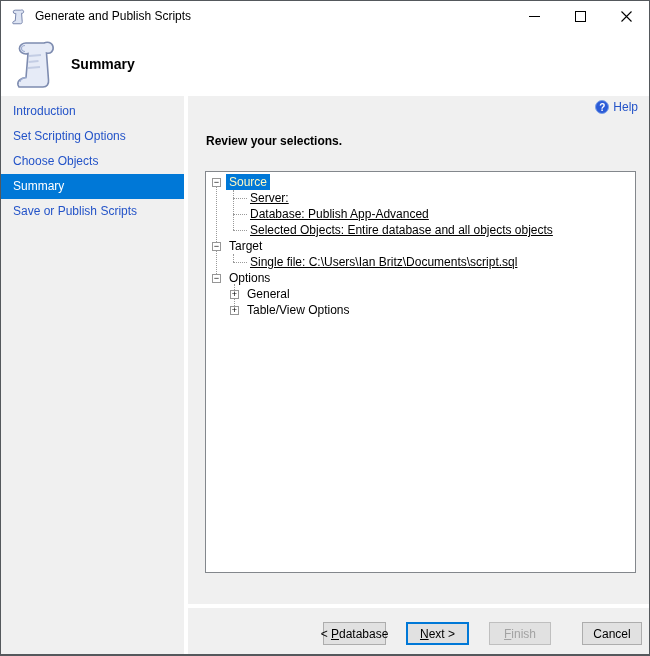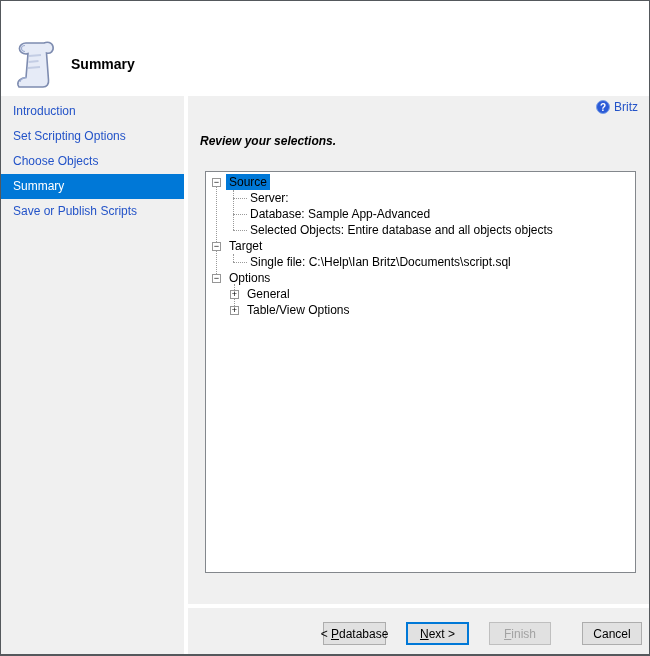--- a/index.html
+++ b/index.html
@@ -23,33 +23,33 @@
   
   .sidebar{position:absolute;left:0;top:95px;width:218px;bottom:0;background:#f0f0f0;padding-top:3px;box-sizing:border-box;}
   .side-item{height:25px;line-height:25px;padding-left:12px;font-size:12px;color:#2353c8;white-space:nowrap;}
   .side-item.active{background:#0078d7;color:#fff;}
   .gap-strip{position:absolute;left:183px;top:95px;width:4px;bottom:0;background:#fff;}
   
   .main{position:absolute;left:187px;top:95px;right:0;bottom:0;background:#f0f0f0;}
   .help-link{position:absolute;top:4px;right:11px;display:flex;align-items:center;gap:4px;font-size:12px;color:#2353c8;}
   .help-ic{width:14px;height:14px;border-radius:50%;background:#2b5bd7;border:1px solid #7aa0e8;color:#fff;
            font-size:10px;font-weight:bold;display:flex;align-items:center;justify-content:center;box-sizing:border-box;}
-  .review{position:absolute;left:12px;top:38px;font-size:12px;font-weight:bold;font-style:italic;}
+  .review{position:absolute;left:18px;top:38px;font-size:12px;font-weight:bold;}
   
   .treebox{position:absolute;left:17px;top:75px;width:431px;height:402px;background:#fff;border:1px solid #83878c;box-sizing:border-box;overflow:hidden;}
   .tree{position:relative;width:100%;height:100%;padding-top:2px;box-sizing:border-box;font-size:12px;}
   .trow{height:16px;display:flex;align-items:center;position:relative;}
   .expbox{width:9px;height:9px;box-sizing:border-box;border:1px solid #969696;background:#fff;
           display:flex;align-items:center;justify-content:center;font-size:9px;line-height:7px;
           color:#000;margin-right:5px;z-index:2;flex:0 0 auto;}
   .trow.l0 .expbox{margin-left:6px;}
   .trow.l1e .expbox{margin-left:24px;}
-  .trow.l1 .tlabel{margin-left:41px;}
+  .trow.l1 .tlabel{margin-left:41px;text-decoration:underline;}
   .tlabel{padding:1px 3px;white-space:nowrap;z-index:2;}
-  .tlabel.selected{background:#0078d7;color:#000000;}
+  .tlabel.selected{background:#0078d7;color:#fef9c3;}
   .guide-v{position:absolute;width:0;border-left:1px dotted #9a9a9a;z-index:1;}
   .guide-h{position:absolute;height:0;border-top:1px dotted #9a9a9a;z-index:1;}
   .gv-root{left:10px;top:15px;height:91px;}
   .gv-src{left:27px;top:18px;height:40px;}
   .gv-tgt{left:27px;top:82px;height:8px;}
   .gv-opt{left:28px;top:112px;height:26px;}
   .gh{left:27px;width:14px;}
   .gh-1{top:26px;} .gh-2{top:42px;} .gh-3{top:58px;} .gh-5{top:90px;}
   
   .footer{position:absolute;left:0;right:0;bottom:0;height:50px;background:#f0f0f0;
@@ -61,20 +61,39 @@
   .btn-prev{left:135px;width:63px;}
   .btn-next{left:218px;width:63px;border:2px solid #0078d7;}
   .btn-finish{left:301px;width:62px;color:#a3a3a3;border-color:#bfbfbf;}
   .btn-cancel{left:382px;width:60px;margin-left:12px;}
 </style>
 </head>
 <body>
 
 <div class="window">
 
+  <div class="titlebar">
+    <svg class="app-ic" viewBox="0 0 47 55">
+      <path d="M13,7 a6,5 0 1 0 0,11 l2,-0.5 -2,24 c-5,0.5 -9,3 -8,7.5 l1,2 24,0 c4,0 6,-3 5.5,-7 l-2,-27 c4,1 7.5,-2 6.5,-6.5 c-1,-4.5 -6,-5 -9,-3.5 z" fill="#dde4f3" stroke="#6f7da6" stroke-width="3"></path>
+    </svg>
+    <span class="ttl">Generate and Publish Scripts</span>
+    <div class="caption-btns">
+      <div class="cap">
+          <div class="glyph-min"></div>
+        </div>
+      <div class="cap">
+          <div class="glyph-max"></div>
+        </div>
+      <div class="cap">
+        <svg width="11" height="11" viewBox="0 0 11 11">
+          <path d="M0.5,0.5 L10.5,10.5 M10.5,0.5 L0.5,10.5" stroke="#000" stroke-width="1.1"></path>
+        </svg>
+      </div>
+    </div>
+  </div>
 
   <div class="header">
     <svg class="big-ic" viewBox="0 0 47 55">
       <path d="M13,7 a6,5 0 1 0 0,11 l2,-0.5 -2,24 c-5,0.5 -9,3 -8,7.5 l1,2 24,0 c4,0 6,-3 5.5,-7 l-2,-27 c4,1 7.5,-2 6.5,-6.5 c-1,-4.5 -6,-5 -9,-3.5 z" fill="#e6ebf7" stroke="#7e8cb0" stroke-width="1.6"></path>
       <path d="M12,9.5 a3.5,3 0 1 0 0,6" fill="none" stroke="#9fadd0" stroke-width="1.2"></path>
       <path d="M16,20 l12,-1 M15.5,26 l10,-1 M15,32 l12,-1" stroke="#c3cde4" stroke-width="1.8" fill="none"></path>
       <path d="M7,46 c0,-3 4,-4.5 7,-4.5" fill="none" stroke="#9fadd0" stroke-width="1.2"></path>
     </svg>
     <div class="step-title">Summary</div>
   </div>
@@ -85,21 +104,21 @@
     <div class="side-item">Choose Objects</div>
     <div class="side-item active">Summary</div>
     <div class="side-item">Save or Publish Scripts</div>
   </div>
   <div class="gap-strip"></div>
 
   <div class="main">
 
     <div class="help-link">
       <span class="help-ic">?</span>
-      <span>Britz</span>
+      <span>Help</span>
     </div>
 
     <div class="review">Review your selections.</div>
 
     <div class="treebox">
       <div class="tree">
 
         <div class="guide-v gv-root"></div>
         <div class="guide-v gv-src"></div>
         <div class="guide-v gv-tgt"></div>
@@ -110,31 +129,31 @@
         <div class="guide-h gh gh-5"></div>
 
         <div class="trow l0">
           <span class="expbox">−</span>
           <span class="tlabel selected">Source</span>
         </div>
         <div class="trow l1">
           <span class="tlabel">Server:</span>
         </div>
         <div class="trow l1">
-          <span class="tlabel">Database: Sample App-Advanced</span>
+          <span class="tlabel">Database: Publish App-Advanced</span>
         </div>
         <div class="trow l1">
           <span class="tlabel">Selected Objects: Entire database and all objects objects</span>
         </div>
         <div class="trow l0">
           <span class="expbox">−</span>
           <span class="tlabel">Target</span>
         </div>
         <div class="trow l1">
-          <span class="tlabel">Single file: C:\Help\Ian Britz\Documents\script.sql</span>
+          <span class="tlabel">Single file: C:\Users\Ian Britz\Documents\script.sql</span>
         </div>
         <div class="trow l0">
           <span class="expbox">−</span>
           <span class="tlabel">Options</span>
         </div>
         <div class="trow l1e">
           <span class="expbox">+</span>
           <span class="tlabel">General</span>
         </div>
         <div class="trow l1e">

